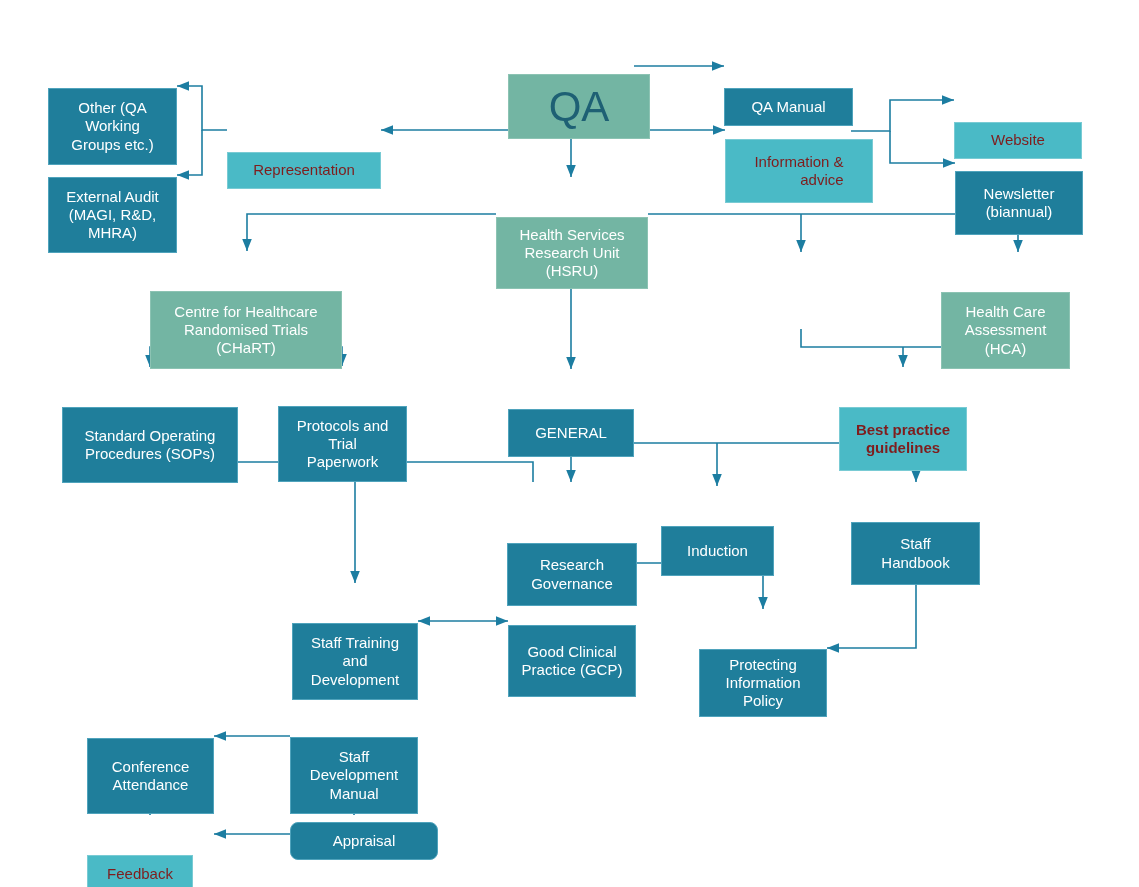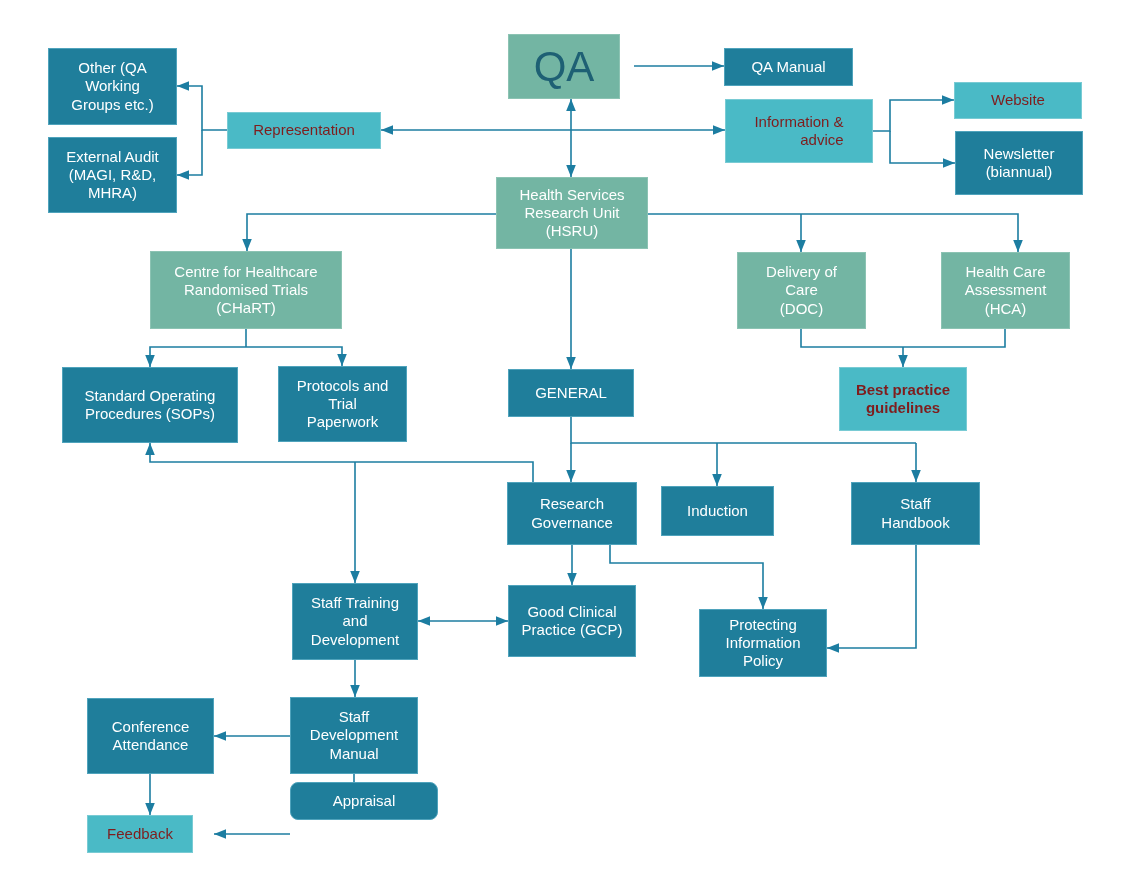--- a/index.html
+++ b/index.html
@@ -27,20 +27,21 @@
     box-sizing: border-box;
     display: flex;
     align-items: center;
     justify-content: center;
     text-align: center;
     font-size: 15px;
     line-height: 1.22;
     font-weight: 400;
     white-space: pre-line;
     padding: 2px;
+    margin-top: 40px;
   }
   .node.dark {
     background: #1F7E9B;
     border: 1px solid #4FA3BC;
     color: #FFFFFF;
   }
   .node.sage {
     background: #73B5A3;
     border: 1px solid #8CC3B3;
     color: #FFFFFF;
@@ -113,55 +114,52 @@
       <polyline points="290,736 214,736" fill="none" stroke="#1C7DA1" stroke-width="1.6"></polyline>
       <polygon points="214,736 226,731.2 226,740.8" fill="#1C7DA1"></polygon>
       <polyline points="354,774 354,815" fill="none" stroke="#1C7DA1" stroke-width="1.6"></polyline>
       <polygon points="354,815 349.2,803 358.8,803" fill="#1C7DA1"></polygon>
       <polyline points="150,774 150,815" fill="none" stroke="#1C7DA1" stroke-width="1.6"></polyline>
       <polygon points="150,815 145.2,803 154.8,803" fill="#1C7DA1"></polygon>
       <polyline points="290,834 214,834" fill="none" stroke="#1C7DA1" stroke-width="1.6"></polyline>
       <polygon points="214,834 226,829.2 226,838.8" fill="#1C7DA1"></polygon>
     </svg>
 
-<div class="node sage" style="left: 508px; top: 34px; width: 112px; height: 65px; font-size: 42px; color: rgb(30, 96, 116);"><span>QA</span></div>
+<div class="node sage" style="left: 508px; top: 34px; width: 142px; height: 65px; font-size: 42px; color: rgb(30, 96, 116);"><span>QA</span></div>
     <div class="node dark" style="left: 724px; top: 48px; width: 129px; height: 38px;"><span>QA Manual</span></div>
     <div class="node dark" style="left: 48px; top: 48px; width: 129px; height: 77px;"><span>Other (QA
 Working
 Groups etc.)</span></div>
     <div class="node dark" style="left: 48px; top: 137px; width: 129px; height: 76px;"><span>External Audit
 (MAGI, R&amp;D,
 MHRA)</span></div>
     <div class="node cyan" style="left: 227px; top: 112px; width: 154px; height: 37px;"><span>Representation</span></div>
     <div class="node cyan" style="left: 725px; top: 99px; width: 148px; height: 64px; text-align: right;"><span>Information &amp;
 advice</span></div>
     <div class="node cyan" style="left: 954px; top: 82px; width: 128px; height: 37px;"><span>Website</span></div>
     <div class="node dark" style="left: 955px; top: 131px; width: 128px; height: 64px;"><span>Newsletter
 (biannual)</span></div>
     <div class="node sage" style="left: 496px; top: 177px; width: 152px; height: 72px;"><span>Health Services
 Research Unit
 (HSRU)</span></div>
     <div class="node sage" style="left: 150px; top: 251px; width: 192px; height: 78px;"><span>Centre for Healthcare
 Randomised Trials
 (CHaRT)</span></div>
-    <div class="node sage" style="left: 737px; top: 252px; width: 129px; height: 77px;"><span>Delivery of
-Care
-(DOC)</span></div>
     <div class="node sage" style="left: 941px; top: 252px; width: 129px; height: 77px;"><span>Health Care
 Assessment
 (HCA)</span></div>
     <div class="node dark" style="left: 62px; top: 367px; width: 176px; height: 76px;"><span>Standard Operating
 Procedures (SOPs)</span></div>
     <div class="node dark" style="left: 278px; top: 366px; width: 129px; height: 76px;"><span>Protocols and
 Trial
 Paperwork</span></div>
     <div class="node dark" style="left: 508px; top: 369px; width: 126px; height: 48px;"><span>GENERAL</span></div>
     <div class="node cyan" style="left: 839px; top: 367px; width: 128px; height: 64px; font-weight: bold;"><span>Best practice
 guidelines</span></div>
-    <div class="node dark" style="left: 507px; top: 482px; width: 130px; height: 63px;"><span>Research
+    <div class="node dark" style="left: 507px; top: 503px; width: 130px; height: 63px;"><span>Research
 Governance</span></div>
     <div class="node dark" style="left: 661px; top: 486px; width: 113px; height: 50px;"><span>Induction</span></div>
     <div class="node dark" style="left: 851px; top: 482px; width: 129px; height: 63px;"><span>Staff
 Handbook</span></div>
     <div class="node dark" style="left: 292px; top: 583px; width: 126px; height: 77px;"><span>Staff Training
 and
 Development</span></div>
     <div class="node dark" style="left: 508px; top: 585px; width: 128px; height: 72px;"><span>Good Clinical
 Practice (GCP)</span></div>
     <div class="node dark" style="left: 699px; top: 609px; width: 128px; height: 68px;"><span>Protecting

